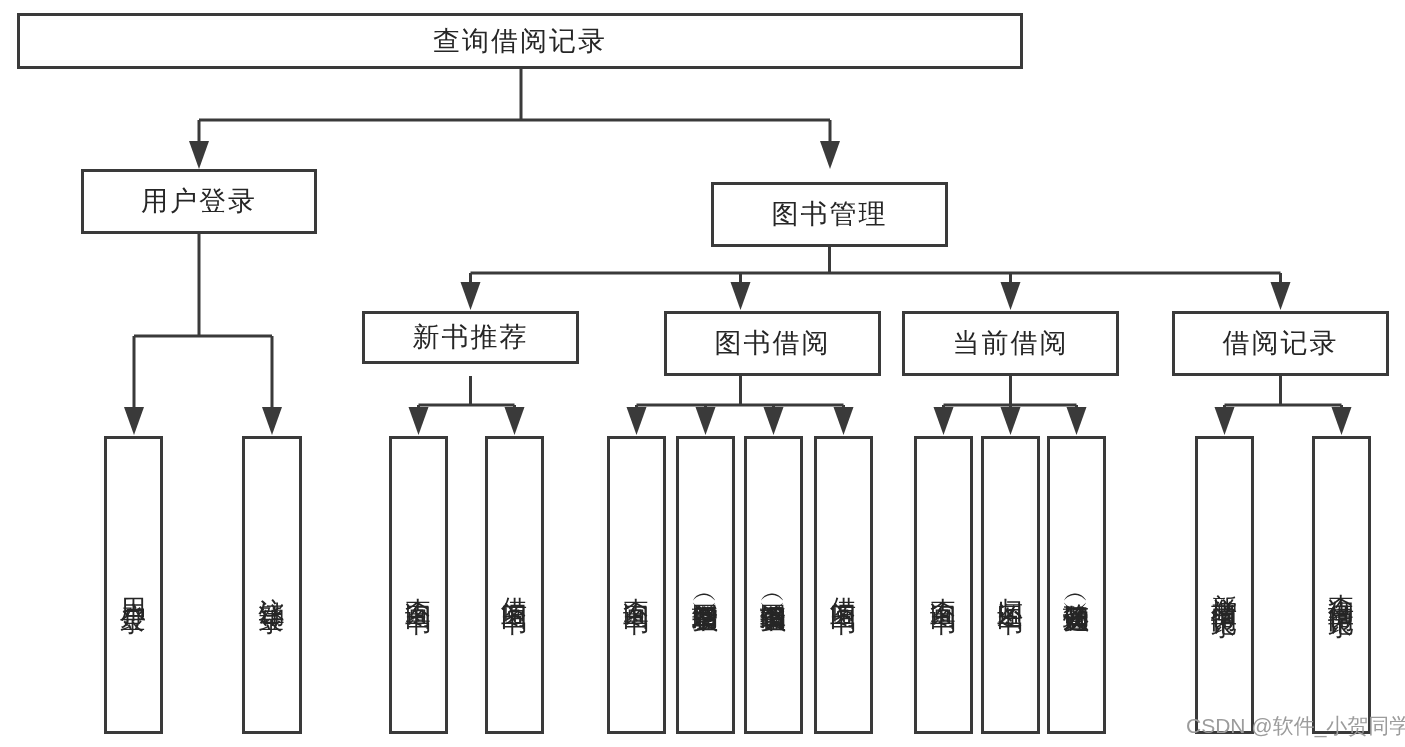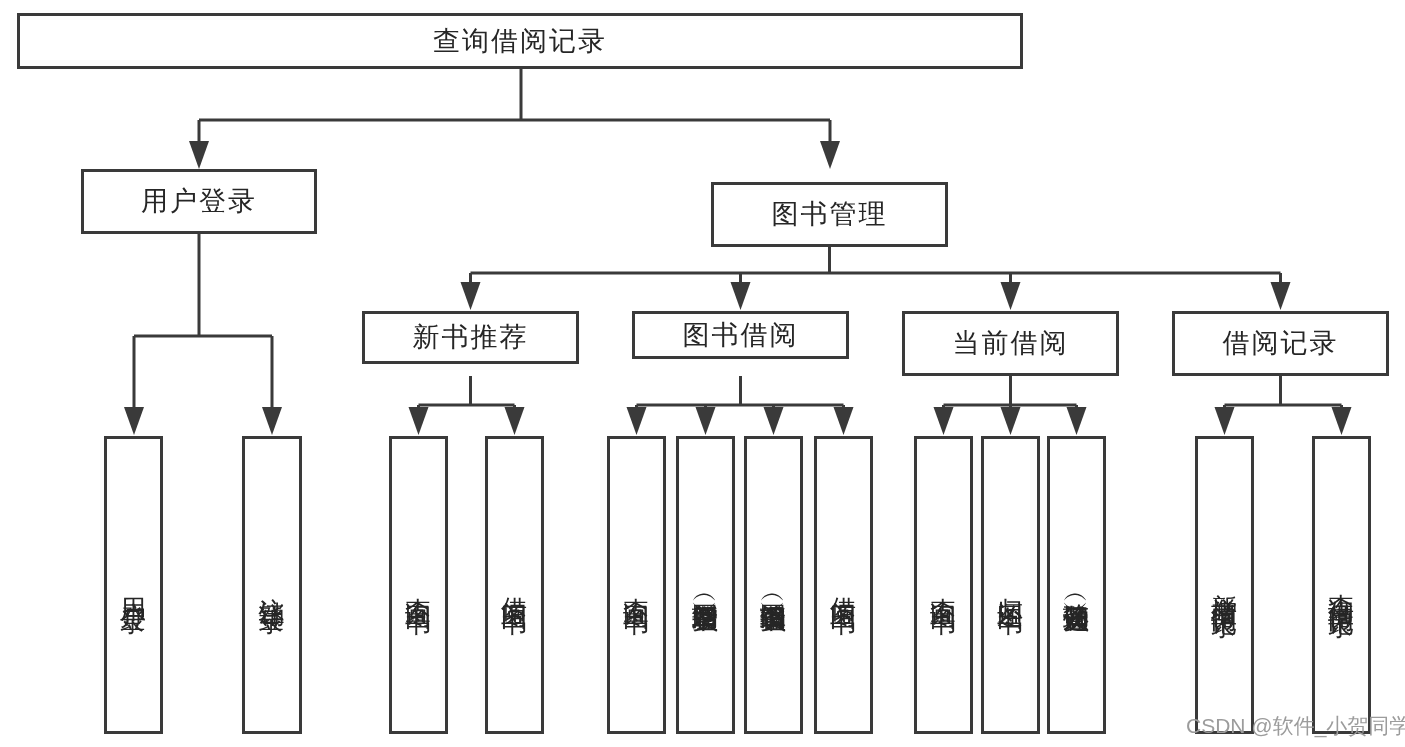--- a/index.html
+++ b/index.html
@@ -107,21 +107,21 @@
   <div class="node hnode" style="left:81px;top:169px;width:236px;height:65px">
     <span>用户登录</span>
   </div>
   <div class="node hnode" style="left:711px;top:182px;width:237px;height:65px">
     <span>图书管理</span>
   </div>
 
   <div class="node hnode" style="left:362px;top:311px;width:217px;height:53px">
     <span>新书推荐</span>
   </div>
-  <div class="node hnode" style="left:632px;top:311px;width:217px;height:48px">
+  <div class="node hnode" style="left:664px;top:311px;width:217px;height:65px">
     <span>图书借阅</span>
   </div>
   <div class="node hnode" style="left:902px;top:311px;width:217px;height:65px">
     <span>当前借阅</span>
   </div>
   <div class="node hnode" style="left:1172px;top:311px;width:217px;height:65px">
     <span>借阅记录</span>
   </div>
 
   <div class="node vnode" style="left:104px;top:436px;width:59px;height:298px">

